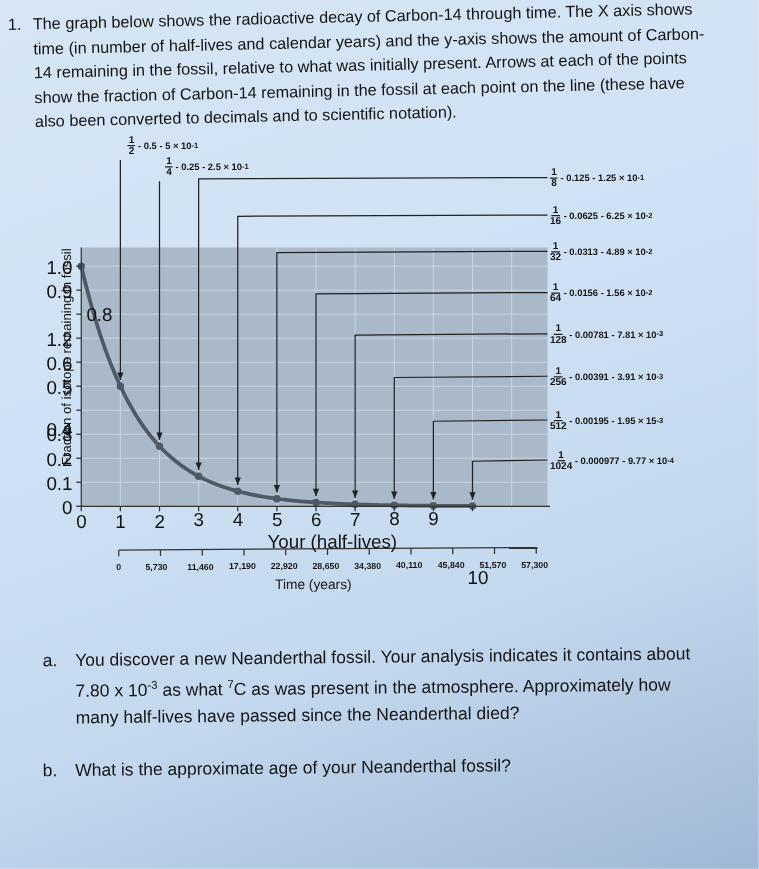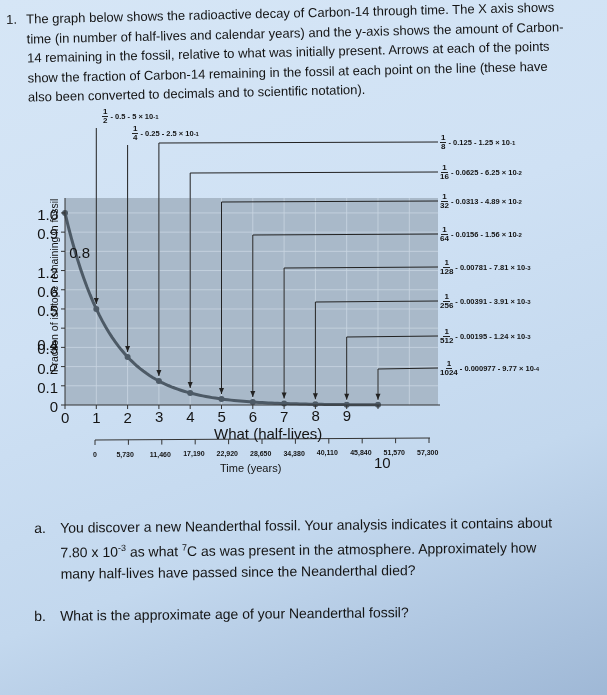--- a/index.html
+++ b/index.html
@@ -195,21 +195,21 @@
         <span class="d">256</span>
       </span>
       <span class="rest"> - 0.00391 - 3.91 × 10</span>
       <sup>-3</sup>
     </div>
     <div class="lbl" style="left: 440px; top: 328px;">
       <span class="fr">
         <span class="n">1</span>
         <span class="d">512</span>
       </span>
-      <span class="rest"> - 0.00195 - 1.24 × 10</span>
+      <span class="rest"> - 0.00195 - 1.95 × 15</span>
       <sup>-3</sup>
     </div>
     <div class="lbl" style="left: 440px; top: 360px;">
       <span class="fr">
         <span class="n">1</span>
         <span class="d">1024</span>
       </span>
       <span class="rest"> - 0.000977 - 9.77 × 10</span>
       <sup>-4</sup>
     </div>
@@ -243,21 +243,21 @@
     <div class="yrs" style="left: 183.2px; top: 450.25px;">17,190</div>
     <div class="yrs" style="left: 216.6px; top: 450px;">22,920</div>
     <div class="yrs" style="left: 250px; top: 449.75px;">28,650</div>
     <div class="yrs" style="left: 283.4px; top: 449.5px;">34,380</div>
     <div class="yrs" style="left: 316.8px; top: 449.25px;">40,110</div>
     <div class="yrs" style="left: 350.2px; top: 449px;">45,840</div>
     <div class="yrs" style="left: 383.6px; top: 448.75px;">51,570</div>
     <div class="yrs" style="left: 417px; top: 448.5px;">57,300</div>
   </div>
 
-<div class="axis-t" style="left:214px;top:425px;">What (half-lives)</div>
+<div class="axis-t" style="left:214px;top:425px;">Your (half-lives)</div>
 <div class="axis-t" style="left:220px;top:462px;font-size:11px;">Time (years)</div>
 <div class="ylab">Fraction of isotope remaining in fossil</div>
 
 <div class="qa" style="top:518px;">
   <span class="let">a.</span>
   <div class="body">
     <div>You discover a new Neanderthal fossil. Your analysis indicates it contains about</div>
     <div><span>7.80 x 10</span><sup style="font-size:9px">-3</sup><span style="white-space:pre"> as what </span><sup style="font-size:9px">7</sup><span>C as was present in the atmosphere. Approximately how</span></div>
     <div>many half-lives have passed since the Neanderthal died?</div>
   </div>

